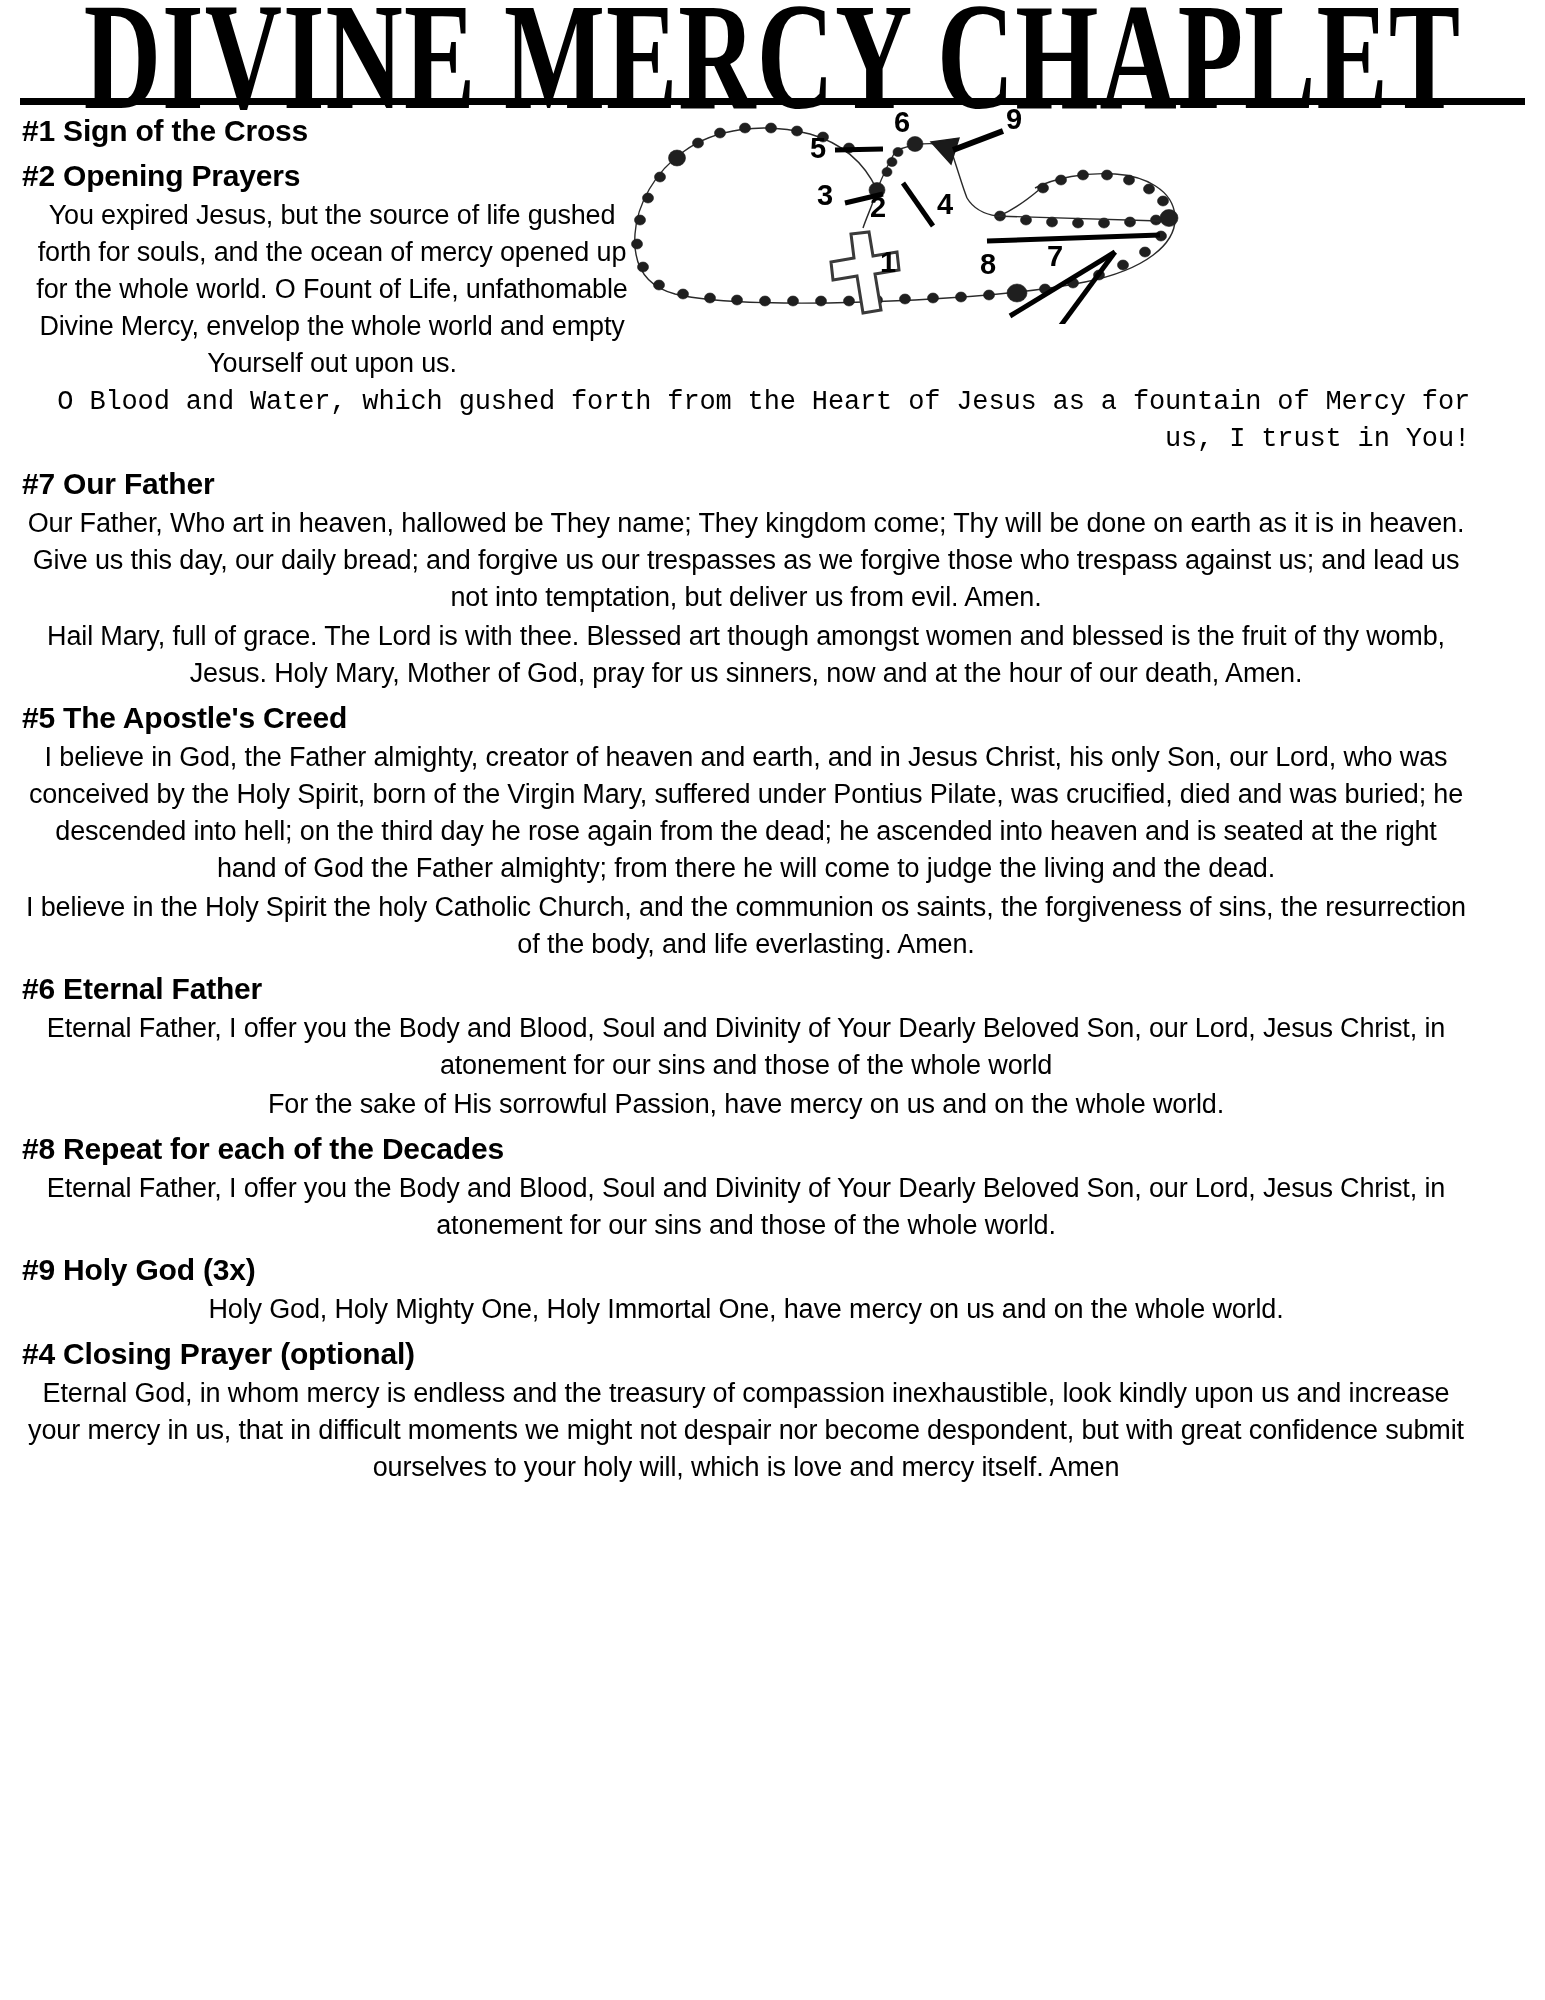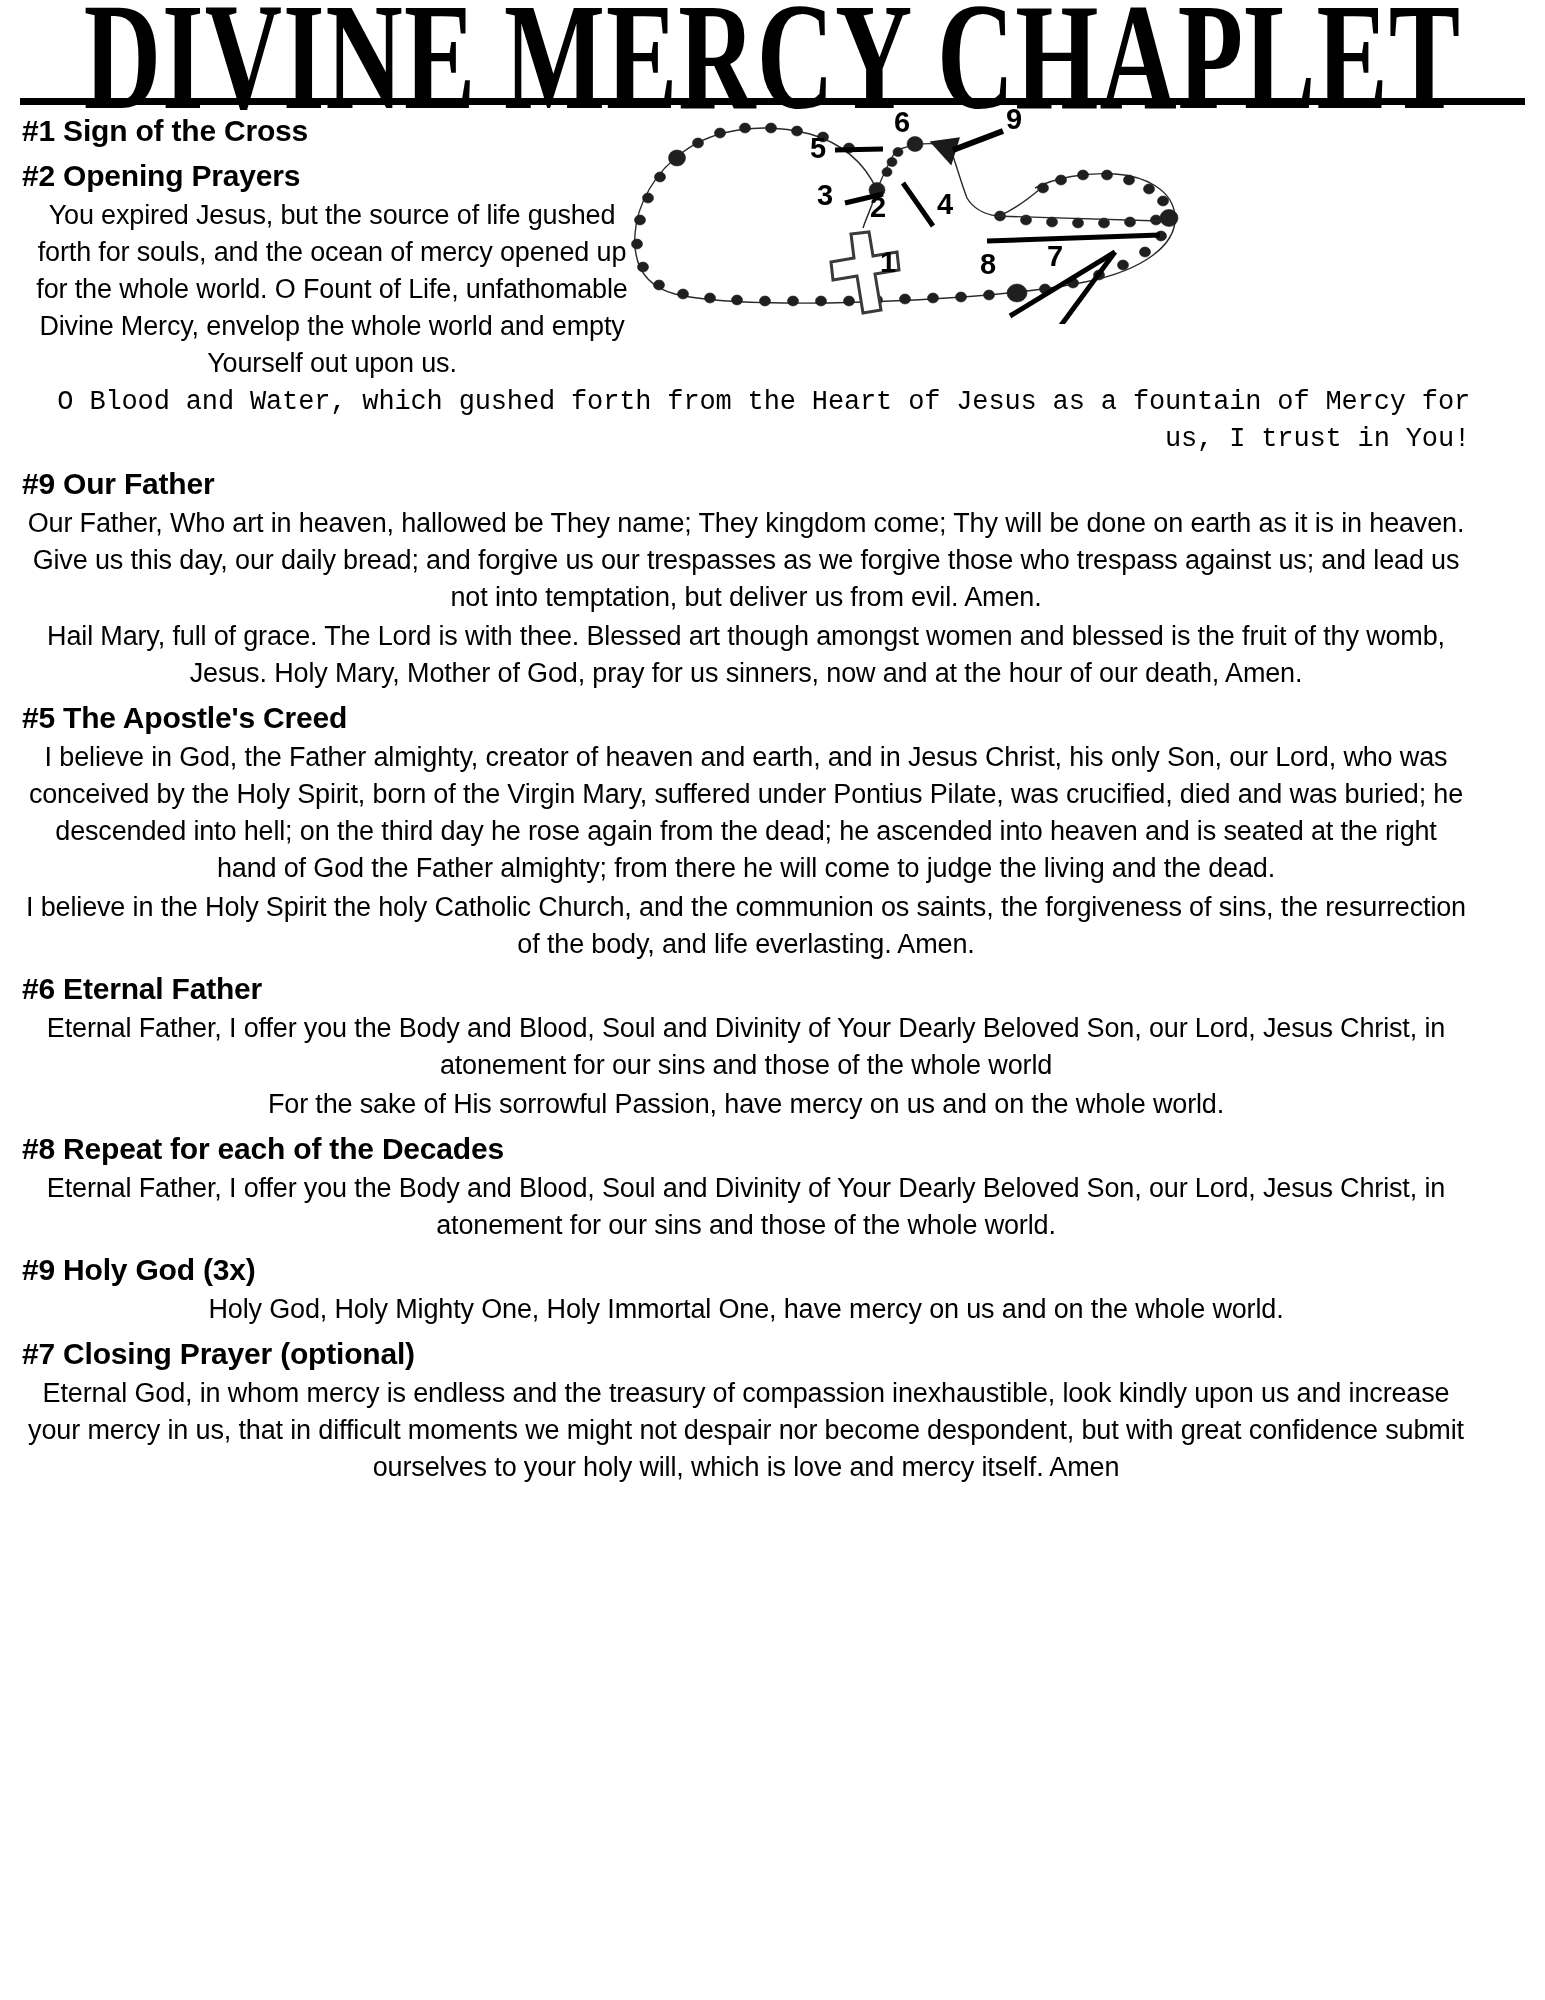--- a/index.html
+++ b/index.html
@@ -225,36 +225,36 @@
 </div>
 
 <div class="content">
 
   <h2 class="section-head">#1 Sign of the Cross</h2>
 
   <h2 class="section-head">#2 Opening Prayers</h2>
   <p class="prayer opening-narrow">You expired Jesus, but the source of life gushed forth for souls, and the ocean of mercy opened up for the whole world. O Fount of Life, unfathomable Divine Mercy, envelop the whole world and empty Yourself out upon us.</p>
   <p class="prayer left">O Blood and Water, which gushed forth from the Heart of Jesus as a fountain of Mercy for us, I trust in You!</p>
 
-  <h2 class="section-head">#9 Our Father</h2>
+  <h2 class="section-head">#7 Our Father</h2>
   <p class="prayer">Our Father, Who art in heaven, hallowed be They name; They kingdom come; Thy will be done on earth as it is in heaven. Give us this day, our daily bread; and forgive us our trespasses as we forgive those who trespass against us; and lead us not into temptation, but deliver us from evil. Amen.</p>
 
   <p class="prayer">Hail Mary, full of grace. The Lord is with thee. Blessed art though amongst women and blessed is the fruit of thy womb, Jesus. Holy Mary, Mother of God, pray for us sinners, now and at the hour of our death, Amen.</p>
 
   <h2 class="section-head">#5 The Apostle's Creed</h2>
   <p class="prayer">I believe in God, the Father almighty, creator of heaven and earth, and in Jesus Christ, his only Son, our Lord, who was conceived by the Holy Spirit, born of the Virgin Mary, suffered under Pontius Pilate, was crucified, died and was buried; he descended into hell; on the third day he rose again from the dead; he ascended into heaven and is seated at the right hand of God the Father almighty; from there he will come to judge the living and the dead.</p>
   <p class="prayer">I believe in the Holy Spirit the holy Catholic Church, and the communion os saints, the forgiveness of sins, the resurrection of the body, and life everlasting. Amen.</p>
 
   <h2 class="section-head">#6 Eternal Father</h2>
   <p class="prayer">Eternal Father, I offer you the Body and Blood, Soul and Divinity of Your Dearly Beloved Son, our Lord, Jesus Christ, in atonement for our sins and those of the whole world</p>
 
   <p class="prayer">For the sake of His sorrowful Passion, have mercy on us and on the whole world.</p>
 
   <h2 class="section-head">#8 Repeat for each of the Decades</h2>
   <p class="prayer">Eternal Father, I offer you the Body and Blood, Soul and Divinity of Your Dearly Beloved Son, our Lord, Jesus Christ, in atonement for our sins and those of the whole world.</p>
 
   <h2 class="section-head">#9 Holy God (3x)</h2>
   <p class="prayer">Holy God, Holy Mighty One, Holy Immortal One, have mercy on us and on the whole world.</p>
 
-  <h2 class="section-head">#7 Closing Prayer (optional)</h2>
+  <h2 class="section-head">#4 Closing Prayer (optional)</h2>
   <p class="prayer">Eternal God, in whom mercy is endless and the treasury of compassion inexhaustible, look kindly upon us and increase your mercy in us, that in difficult moments we might not despair nor become despondent, but with great confidence submit ourselves to your holy will, which is love and mercy itself. Amen</p>
 
 </div>
 
 </body></html>

